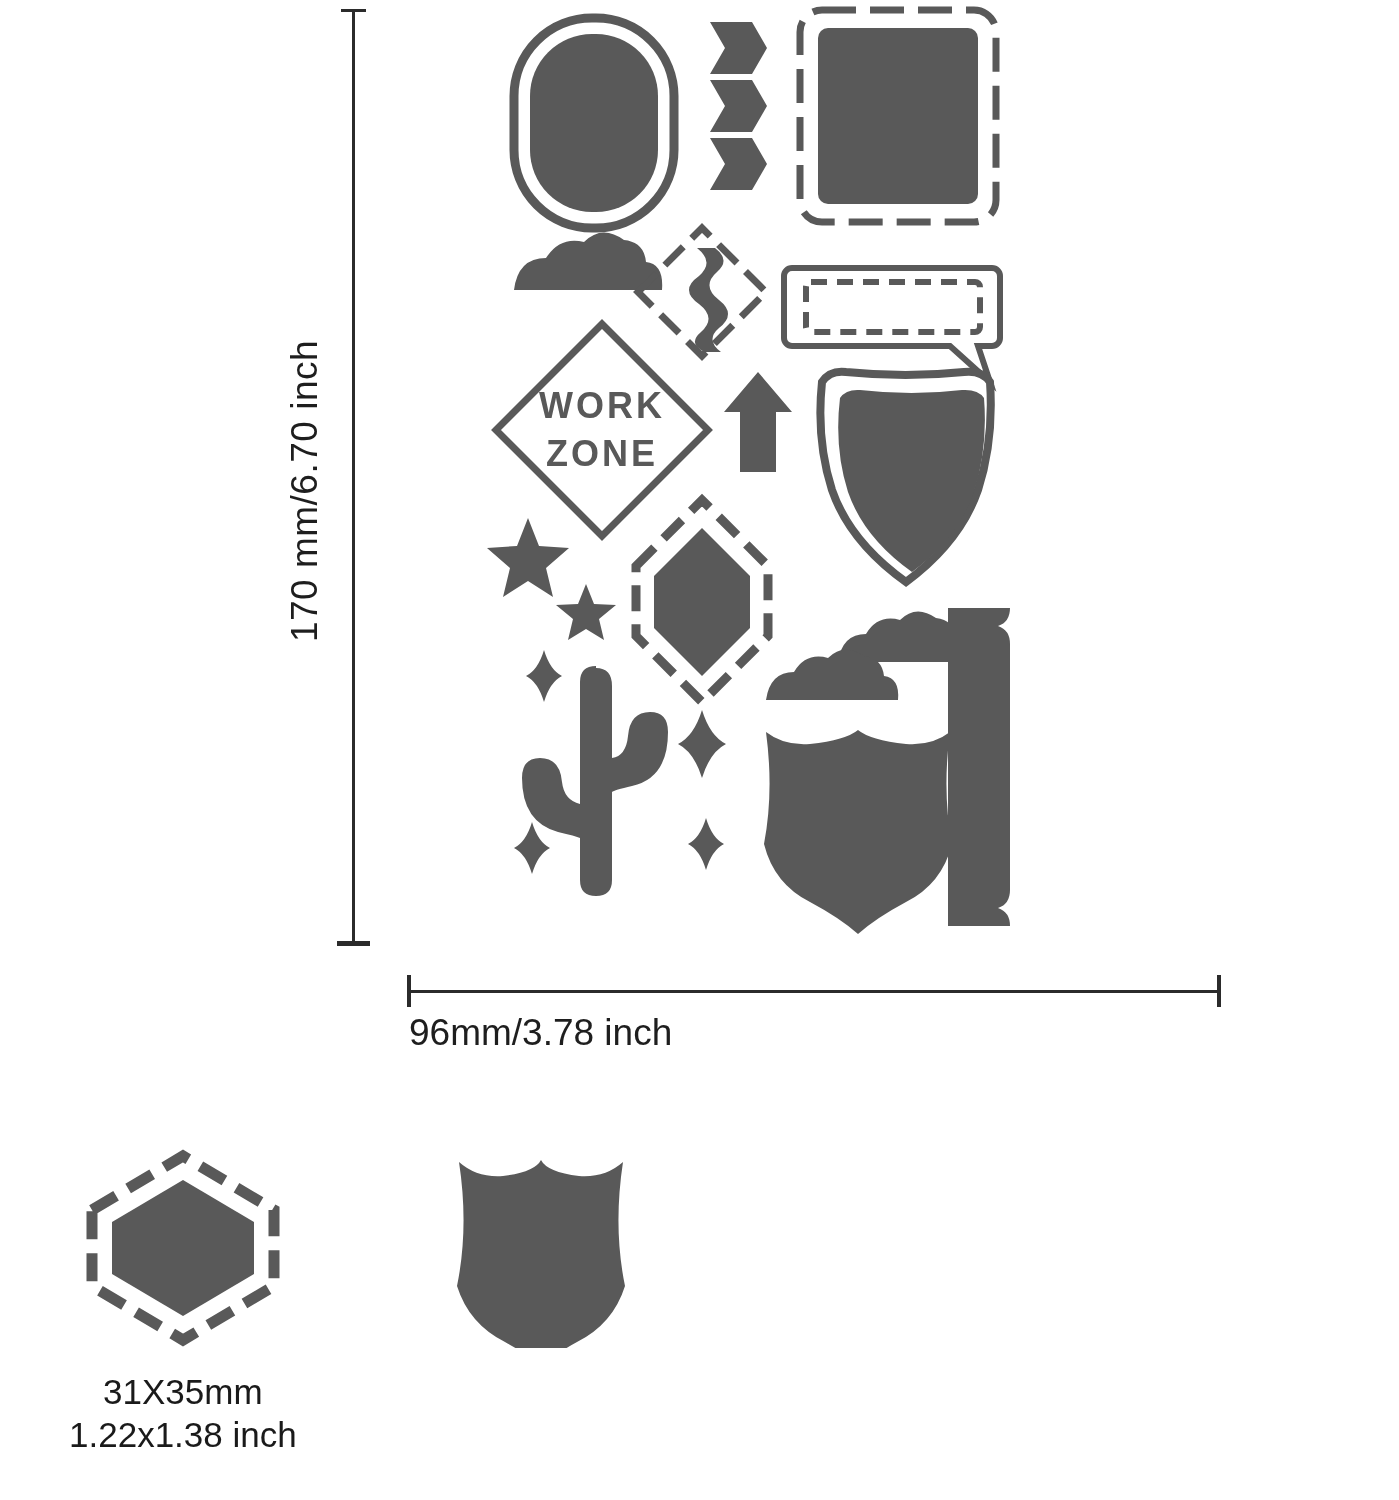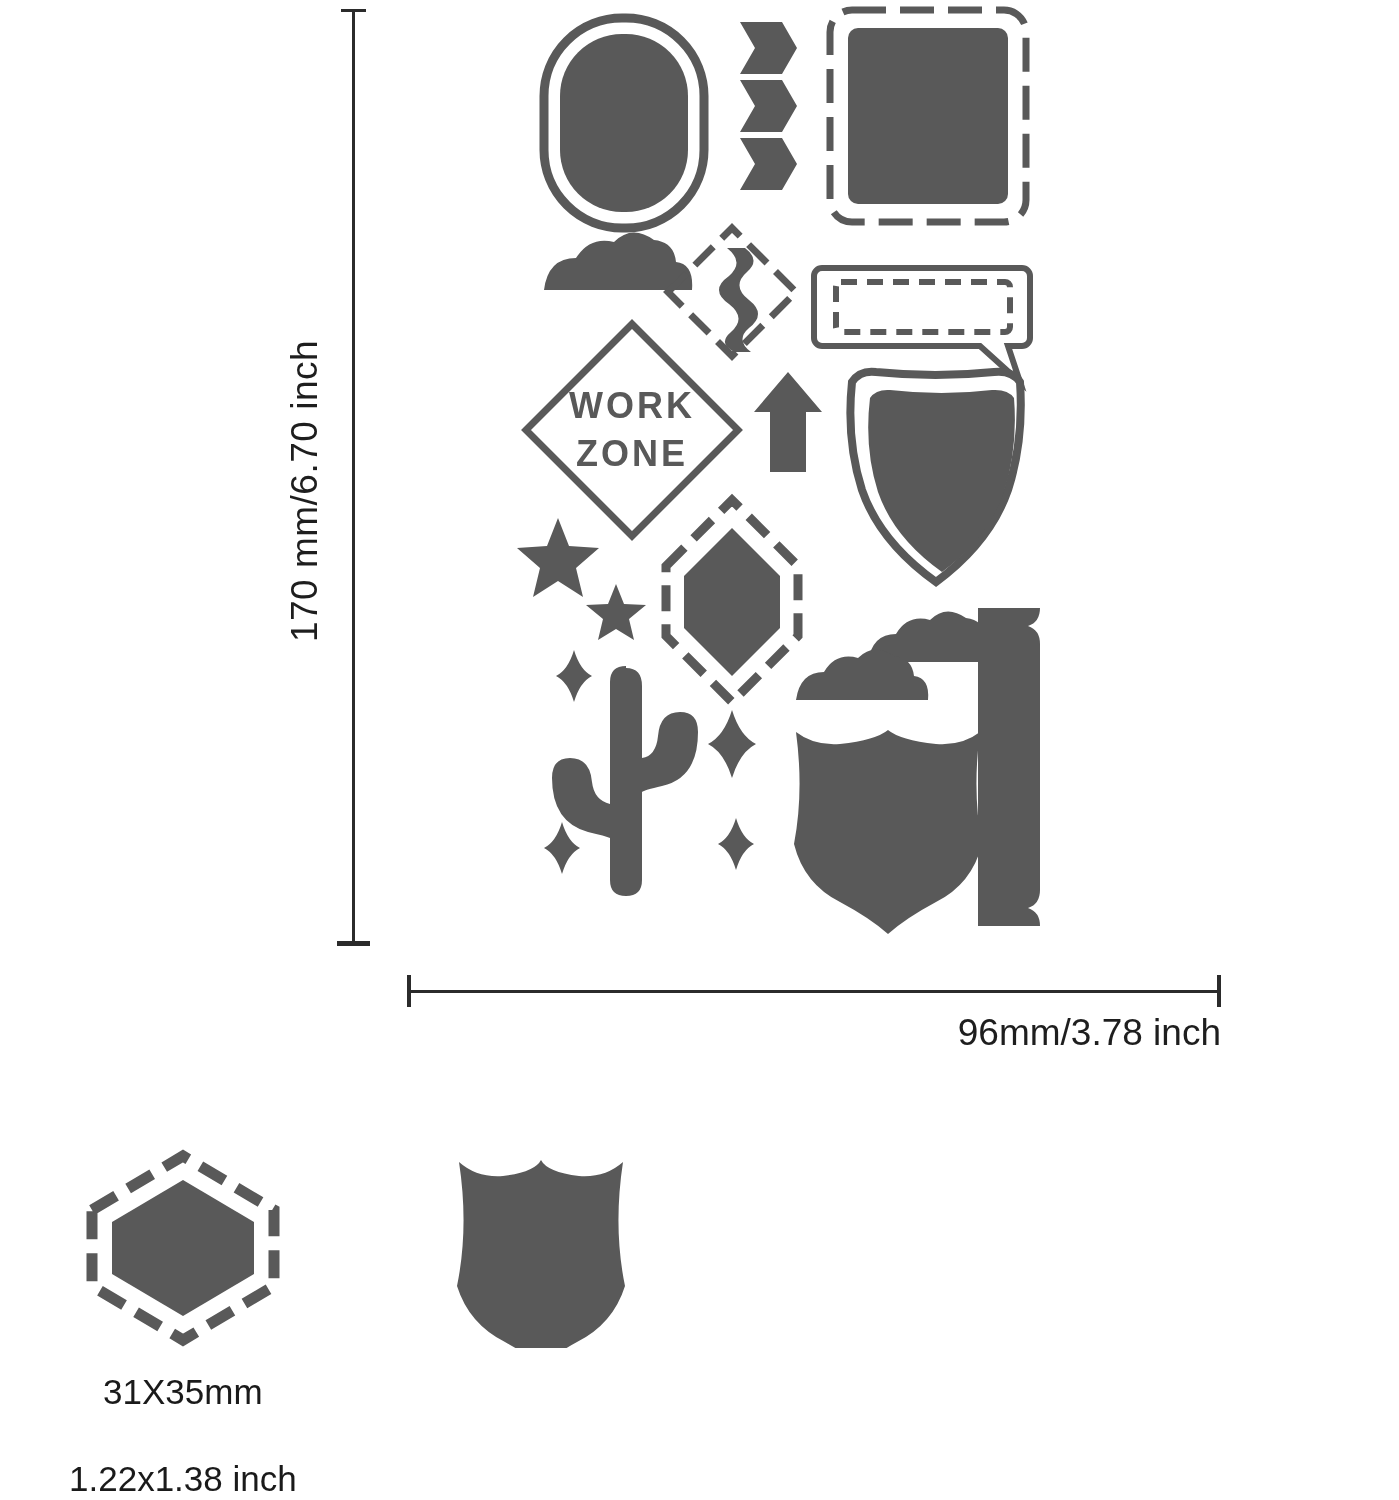--- a/index.html
+++ b/index.html
@@ -81,30 +81,30 @@
     top: 975px;
     width: 4px;
     height: 32px;
     background: #2b2b2b;
   }
   .dim-h-label {
     position: absolute;
     left: 409px;
     top: 1012px;
     width: 812px;
-    text-align: right;
+    text-align: left;
     font-size: 37px;
     color: #1e1e1e;
     white-space: nowrap;
   }
 
   
   .sheet {
     position: absolute;
-    left: 500px;
+    left: 470px;
     top: 0px;
     width: 740px;
     height: 940px;
   }
   .sheet svg { display: block; }
 
   
   .items {
     position: absolute;
     left: 0;
@@ -126,21 +126,21 @@
     justify-content: center;
   }
   .item-caption {
     margin-top: 16px;
     text-align: center;
     font-size: 35px;
     line-height: 1.22;
     color: #1a1a1a;
     white-space: nowrap;
   }
-  .item-caption .l2 { display: block; margin-top: 44px; }
+  .item-caption .l2 { display: block; }
 </style>
 </head>
 <body>
 
 <div class="stage">
 
   <div class="dim-v-cap-top"></div>
   <div class="dim-v-line"></div>
   <div class="dim-v-cap-bot"></div>
   <div class="dim-v-label">170 mm/6.70 inch</div>

